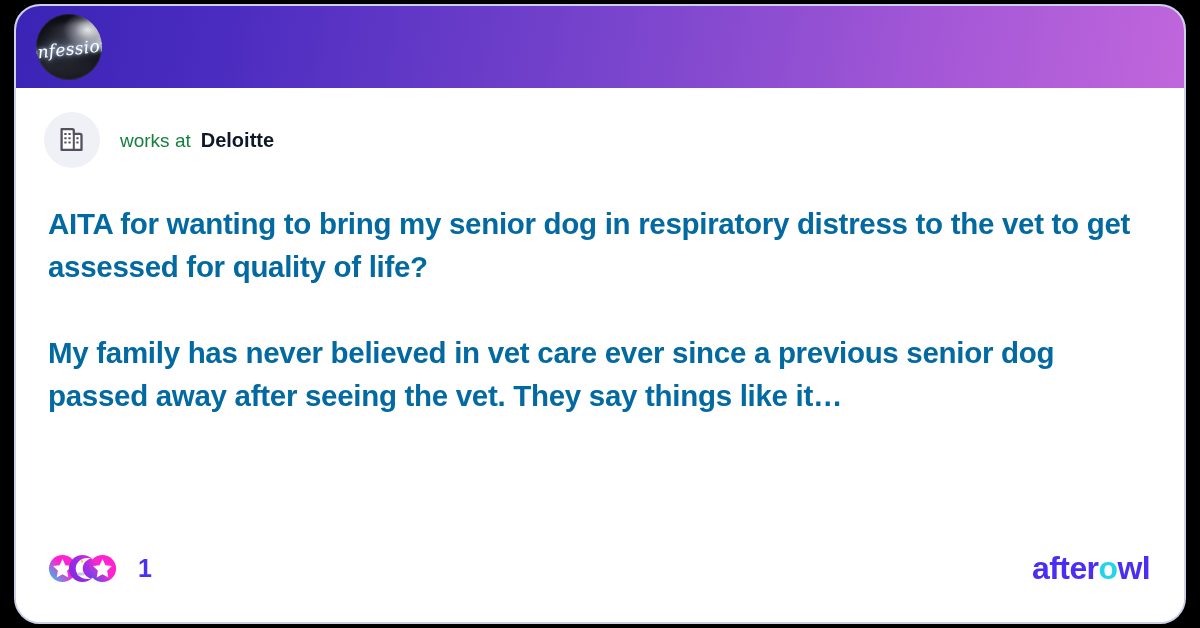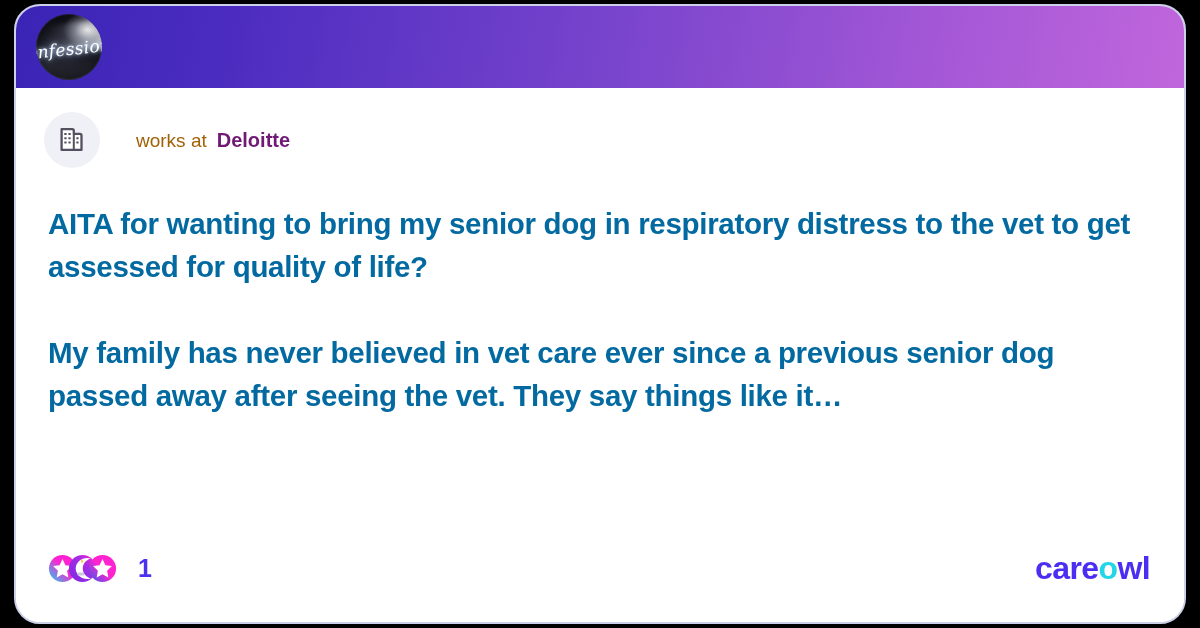--- a/index.html
+++ b/index.html
@@ -118,27 +118,26 @@
   }
   .company-badge svg { display: block; }
 
   .meta-text {
     margin-left: 20px;
     display: flex;
     align-items: baseline;
     font-size: 19px;
   }
   .works-at {
-    color: #a16207;
+    color: #15803d;
     font-weight: normal;
-    margin-left: 16px;
   }
   .company-name {
     margin-left: 10px;
-    color: #701a75;
+    color: #0f172a;
     font-weight: bold;
     font-size: 20px;
   }
 
   .post-body {
     padding: 34px 40px 0 32px;
   }
   .post-para {
     font-family: "Liberation Sans", sans-serif;
     font-size: 29.5px;
@@ -292,20 +291,20 @@
               <circle cx="16" cy="16" r="15" fill="url(#gC)"></circle>
               <path d="M16 5.6l3.2 6.7 7.2 1-5.3 5.2 1.3 7.3L16 22.3l-6.4 3.5 1.3-7.3-5.3-5.2 7.2-1z" fill="#ffffff"></path>
             </svg>
           </div>
 
         </div>
         <div class="react-count">1</div>
       </div>
 
       <div class="brand">
-        <span>care</span>
+        <span>after</span>
           <span class="brand-o">o</span>
           <span>wl</span>
       </div>
     </div>
 
   </div>
 </div>
 
 </body></html>

